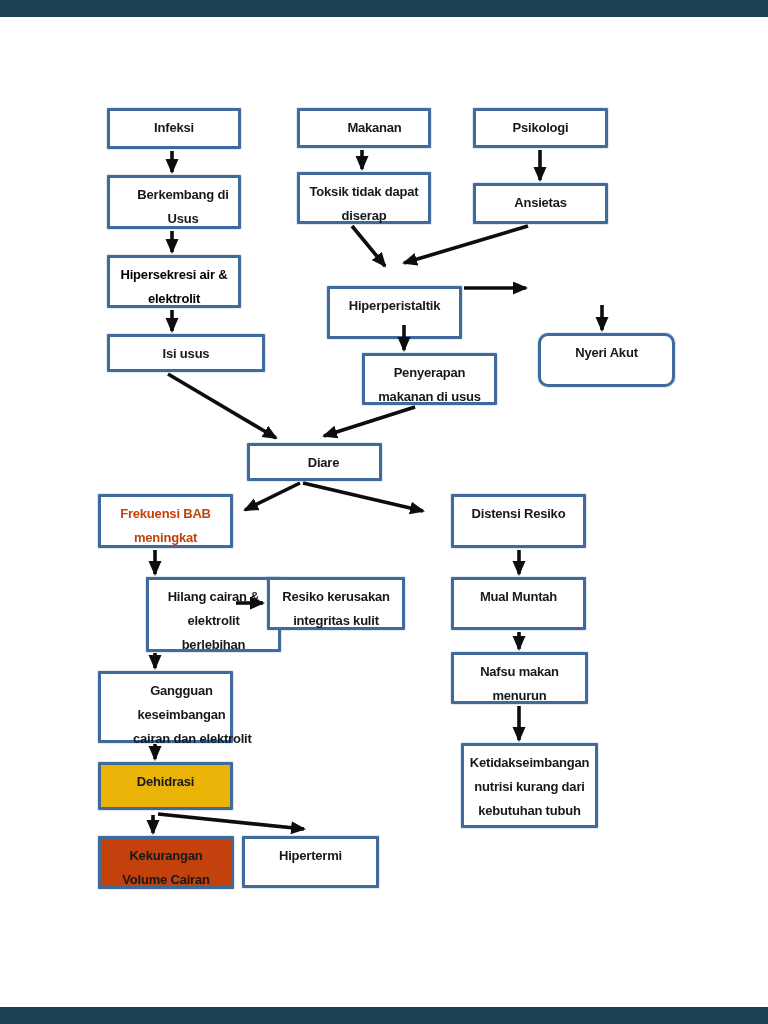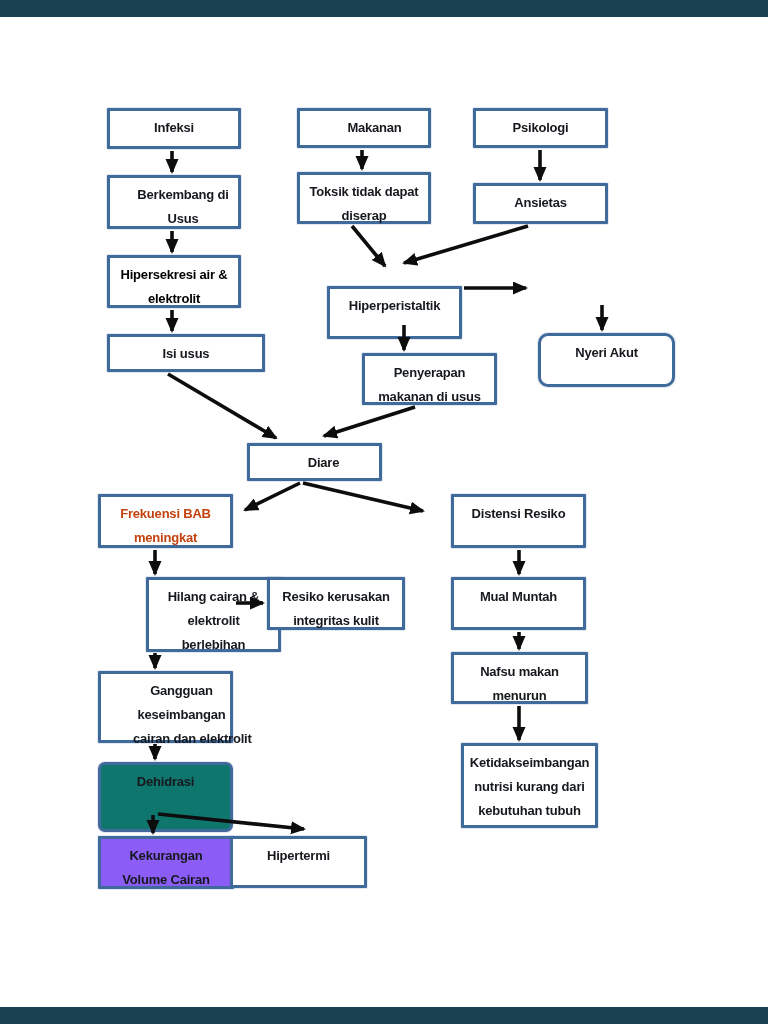--- a/index.html
+++ b/index.html
@@ -103,33 +103,33 @@
     </div>
     <div class="node" style="left: 98px; top: 671px; width: 135px; height: 72px; border-color: rgb(64, 105, 156); background: rgb(255, 255, 255);">
       <span class="lbl" style="color: rgb(21, 24, 29); padding-left: 32px;">Gangguan
 keseimbangan
 cairan dan elektrolit</span>
     </div>
     <div class="node" style="left: 451px; top: 652px; width: 137px; height: 52px; border-color: rgb(64, 105, 156); background: rgb(255, 255, 255);">
       <span class="lbl" style="color: rgb(21, 24, 29);">Nafsu makan
 menurun</span>
     </div>
-    <div class="node" style="left: 98px; top: 762px; width: 135px; height: 70px; border-color: rgb(64, 105, 156); background: #0f766e; border-radius: 7px;">
+    <div class="node" style="left: 98px; top: 762px; width: 135px; height: 48px; border-color: rgb(64, 105, 156); background: #eab308;">
       <span class="lbl" style="color: rgb(21, 24, 29);">Dehidrasi</span>
     </div>
     <div class="node" style="left: 461px; top: 743px; width: 137px; height: 85px; border-color: rgb(64, 105, 156); background: rgb(255, 255, 255);">
       <span class="lbl" style="color: rgb(21, 24, 29);">Ketidakseimbangan
 nutrisi kurang dari
 kebutuhan tubuh</span>
     </div>
-    <div class="node" style="left: 98px; top: 836px; width: 136px; height: 53px; border-color: rgb(64, 105, 156); background: #8b5cf6;">
+    <div class="node" style="left: 98px; top: 836px; width: 136px; height: 53px; border-color: rgb(64, 105, 156); background: #c2410c;">
       <span class="lbl" style="color: rgb(21, 24, 29);">Kekurangan
 Volume Cairan</span>
     </div>
-    <div class="node" style="left: 230px; top: 836px; width: 137px; height: 52px; border-color: rgb(64, 105, 156); background: rgb(255, 255, 255);">
+    <div class="node" style="left: 242px; top: 836px; width: 137px; height: 52px; border-color: rgb(64, 105, 156); background: rgb(255, 255, 255);">
       <span class="lbl" style="color: rgb(21, 24, 29);">Hipertermi</span>
     </div>
   </div>
 
 <svg id="arrows" width="768" height="1024">
   <defs>
     <marker id="ah" markerUnits="userSpaceOnUse" markerWidth="18" markerHeight="15" refX="13" refY="6.5" orient="auto">
       <path d="M0,0 L15,6.5 L0,13 z" fill="#0d0d0d"></path>
     </marker>
   </defs>

